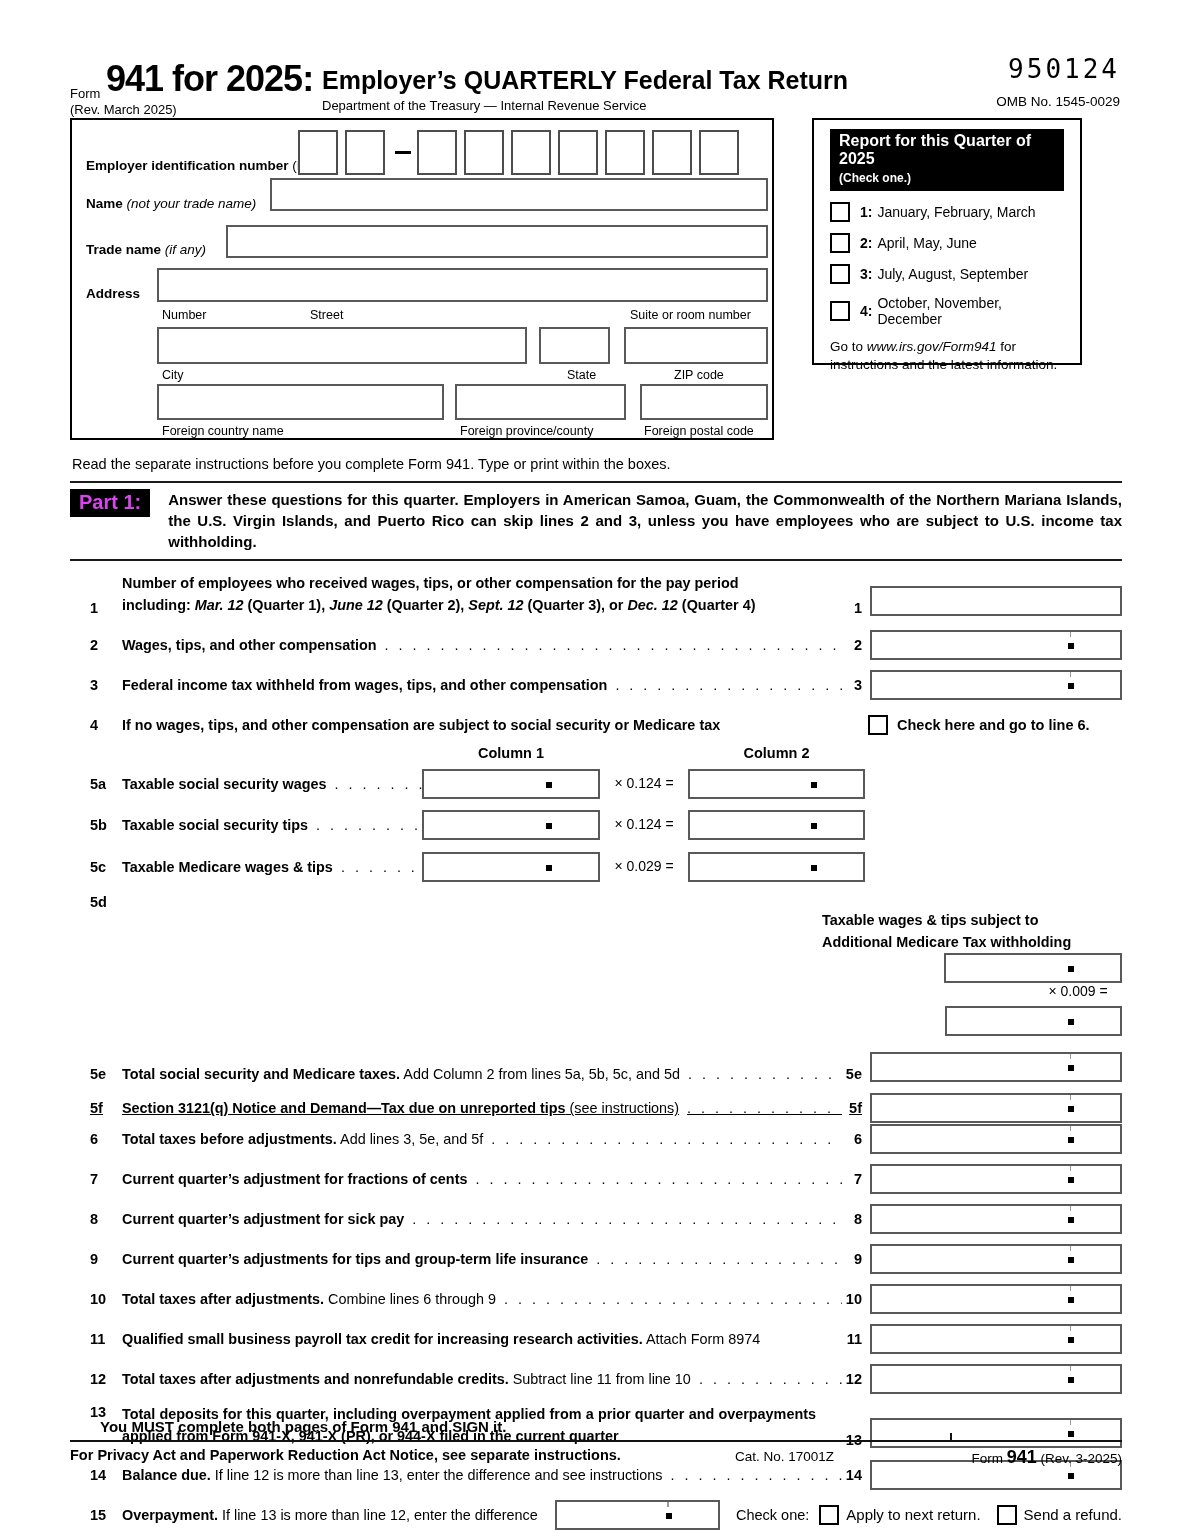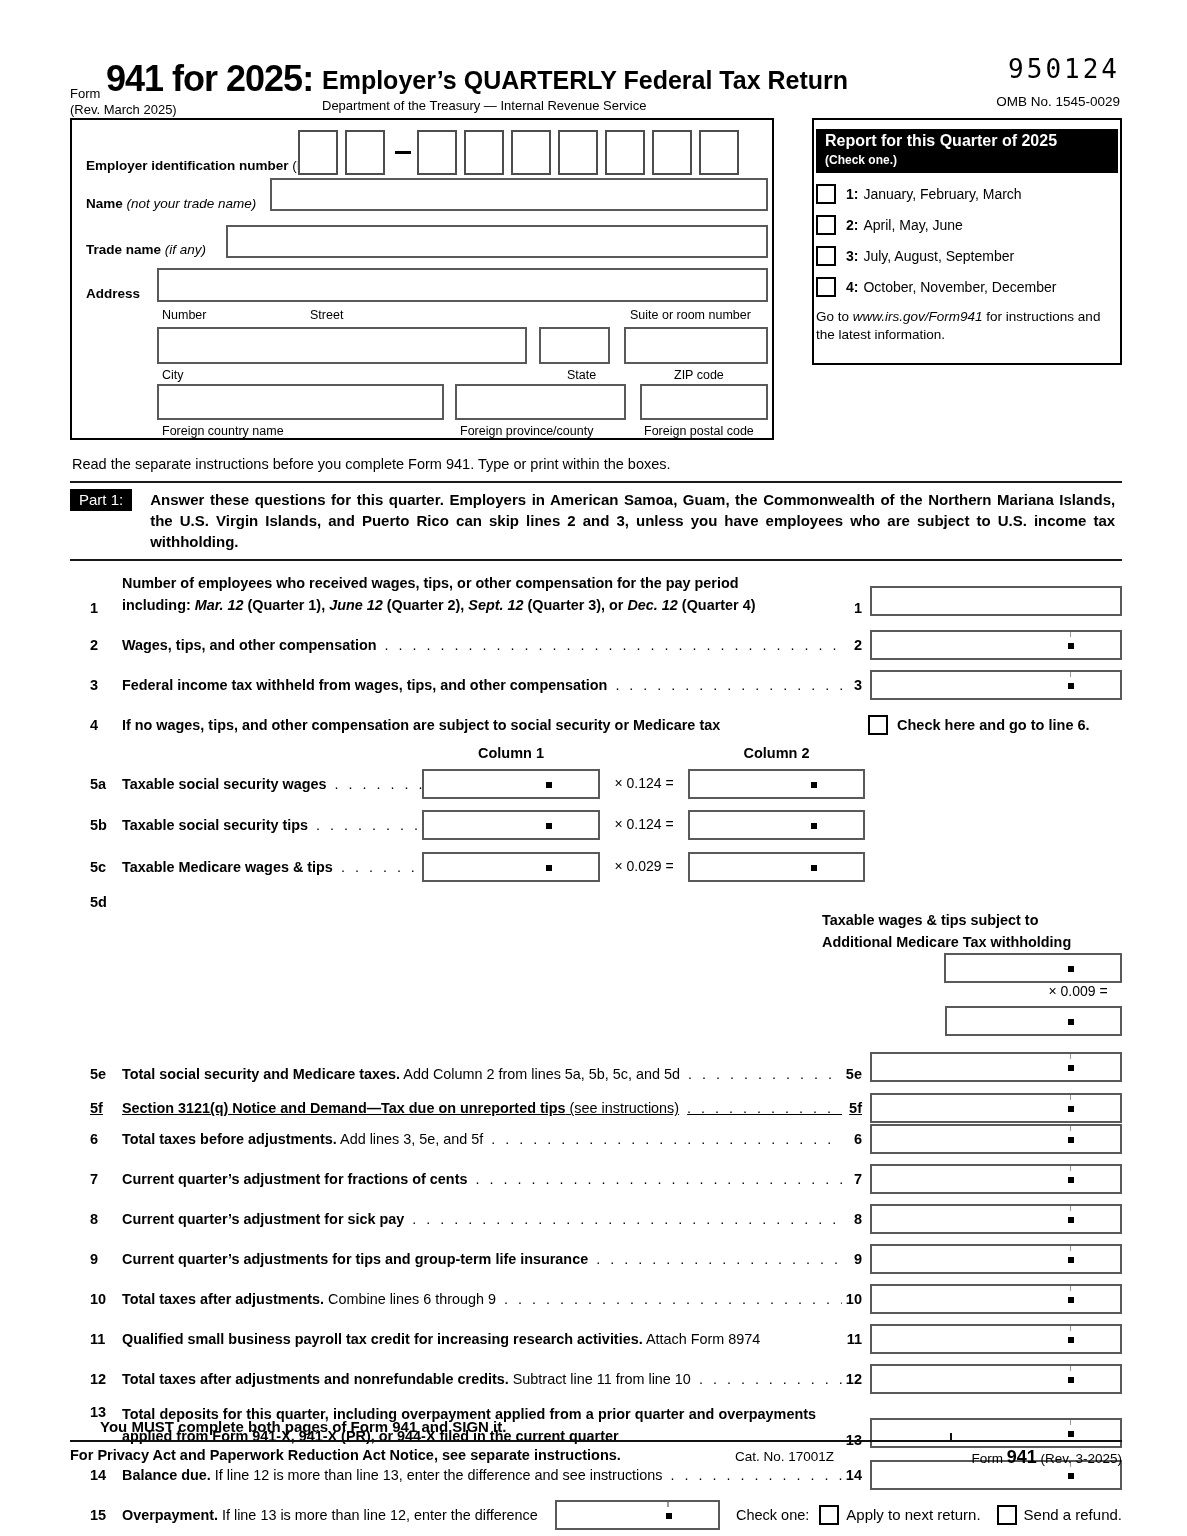--- a/index.html
+++ b/index.html
@@ -24,36 +24,36 @@
   
   .idbox { position:absolute; left:70px; top:118px; width:704px; height:322px; border:2px solid #000; background:#fff; }
   .idbox .abslabel { position:absolute; font-size:13.5px; }
   .fieldbox { position:absolute; border:2px solid #595959; background:#fff; }
   .sublabel { position:absolute; font-size:12.5px; }
   .ein-cells { position:absolute; left:226px; top:10px; display:flex; align-items:center; }
   .ein-cell { width:40px; height:45px; border:2px solid #4d4d4d; background:#fff; margin-right:7px; }
   .ein-dash { width:16px; height:2.5px; background:#000; margin:0 6px 0 3px; flex:none; }
 
   
-  .qbox { position:absolute; left:812px; top:118px; width:310px; height:247px; border:2px solid #000; padding:9px 2px; background:#fff; }
+  .qbox { position:absolute; left:812px; top:118px; width:270px; height:247px; border:2px solid #000; padding:9px 16px; background:#fff; }
   .qhead { background:#000; color:#fff; padding:3px 9px 5px; }
   .qhead .t { display:block; font-size:16px; font-weight:bold; }
   .qhead .s { font-size:12px; font-weight:bold; }
   .qopt { display:flex; align-items:center; margin-top:11px; font-size:14px; }
   .qopt .ckb { margin-right:10px; }
   .qopt .n { font-weight:bold; margin-right:5px; }
   .qgoto { margin-top:11px; font-size:13.5px; line-height:1.35; }
   .ckb { width:20px; height:20px; border:2px solid #000; background:#fff; flex:none; display:inline-block; }
 
   
   .main { position:absolute; left:70px; top:456px; width:1052px; }
   .instr { font-size:14.5px; margin:0 0 9px 2px; }
   .rule { border-top:2.5px solid #1a1a1a; height:0; }
   .p1 { display:flex; align-items:flex-start; padding:6px 0 7px; }
-  .p1badge { background:#000; color:#ffffff; font-weight:normal; font-size:15px; padding:2px 9px 3px; flex:none; margin-right:18px; }
+  .p1badge { background:#000; color:#d946ef; font-weight:bold; font-size:20px; padding:2px 9px 3px; flex:none; margin-right:18px; }
   .p1text { font-size:15px; font-weight:bold; line-height:1.4; max-width:965px; text-align:justify; }
 
   .lines { padding-top:12px; }
   .row { display:flex; align-items:center; margin-bottom:10px; min-height:30px; }
   .row.bottom { align-items:flex-end; }
   .lnum { flex:none; width:52px; padding-left:20px; font-weight:bold; font-size:14.5px; }
   .ltext { flex:1; min-width:0; overflow:hidden; display:flex; align-items:baseline; font-size:14.4px; font-weight:bold; padding-right:4px; }
   .ltext > span { flex:none; white-space:pre; }
   .ltext .rest, .ltextblock .rest { font-weight:normal; }
   .dots { flex:1 1 0; min-width:0; overflow:hidden; white-space:nowrap; font-weight:normal; padding-left:8px; letter-spacing:3px; }

